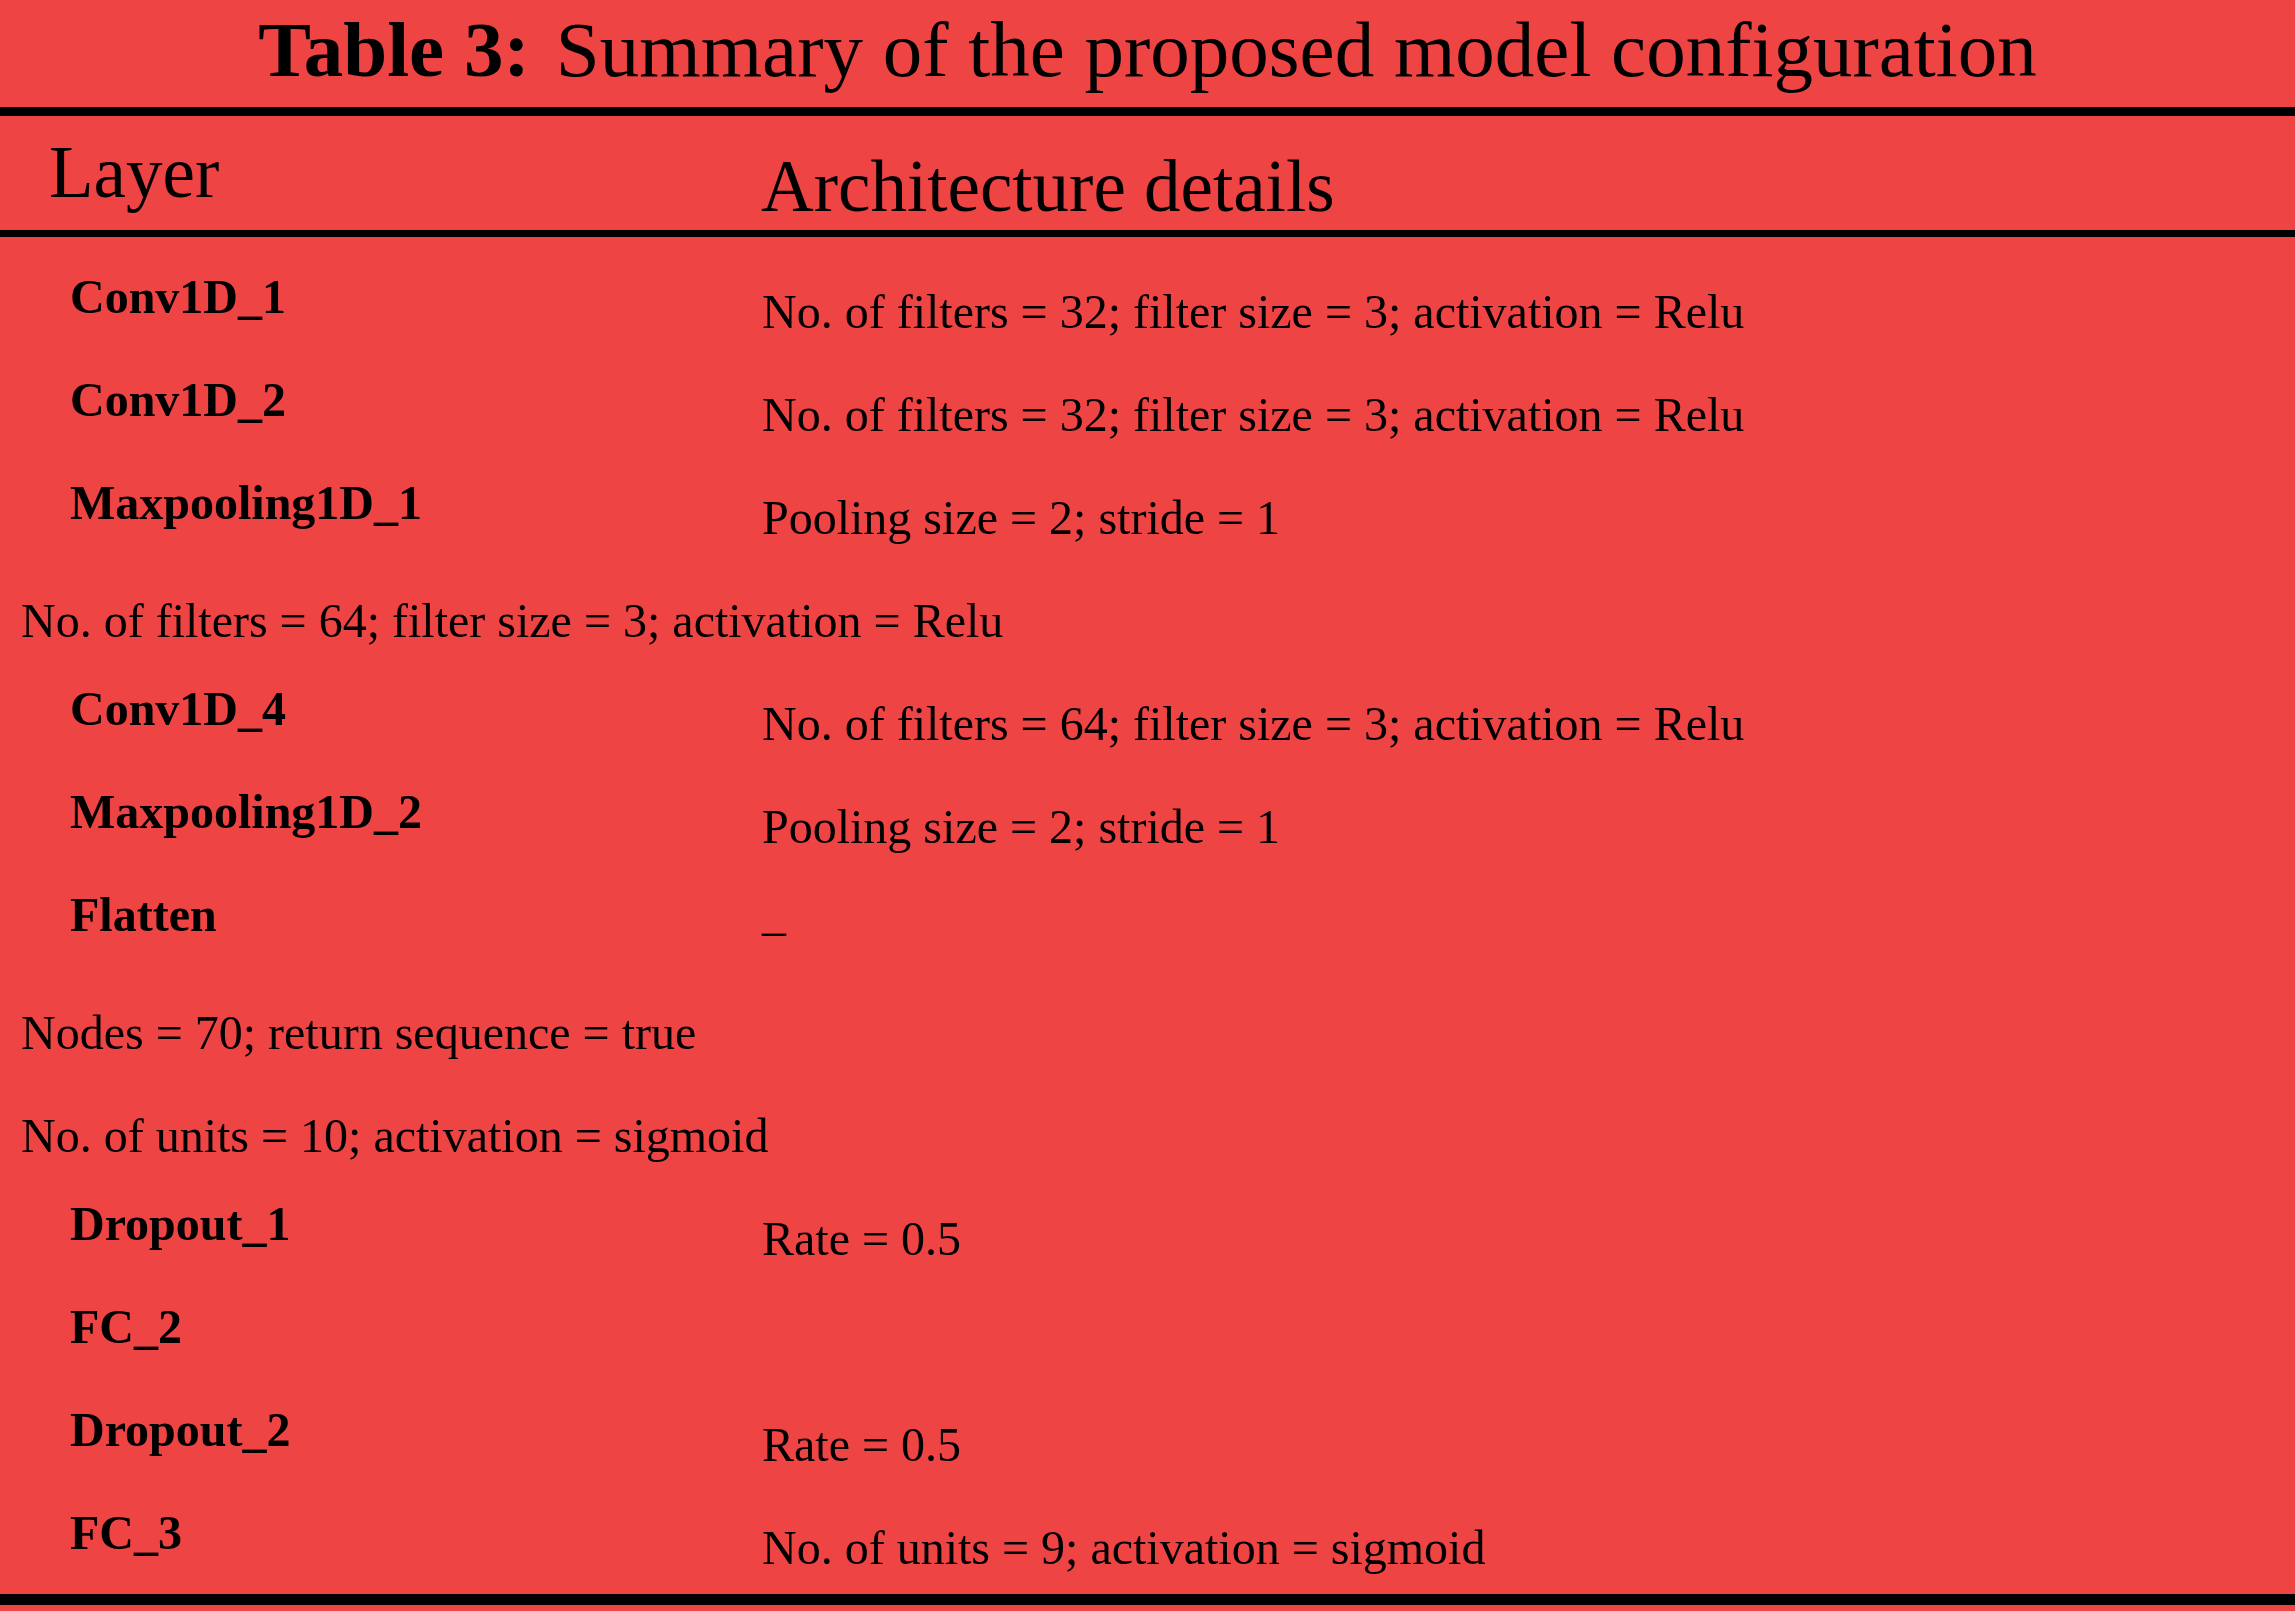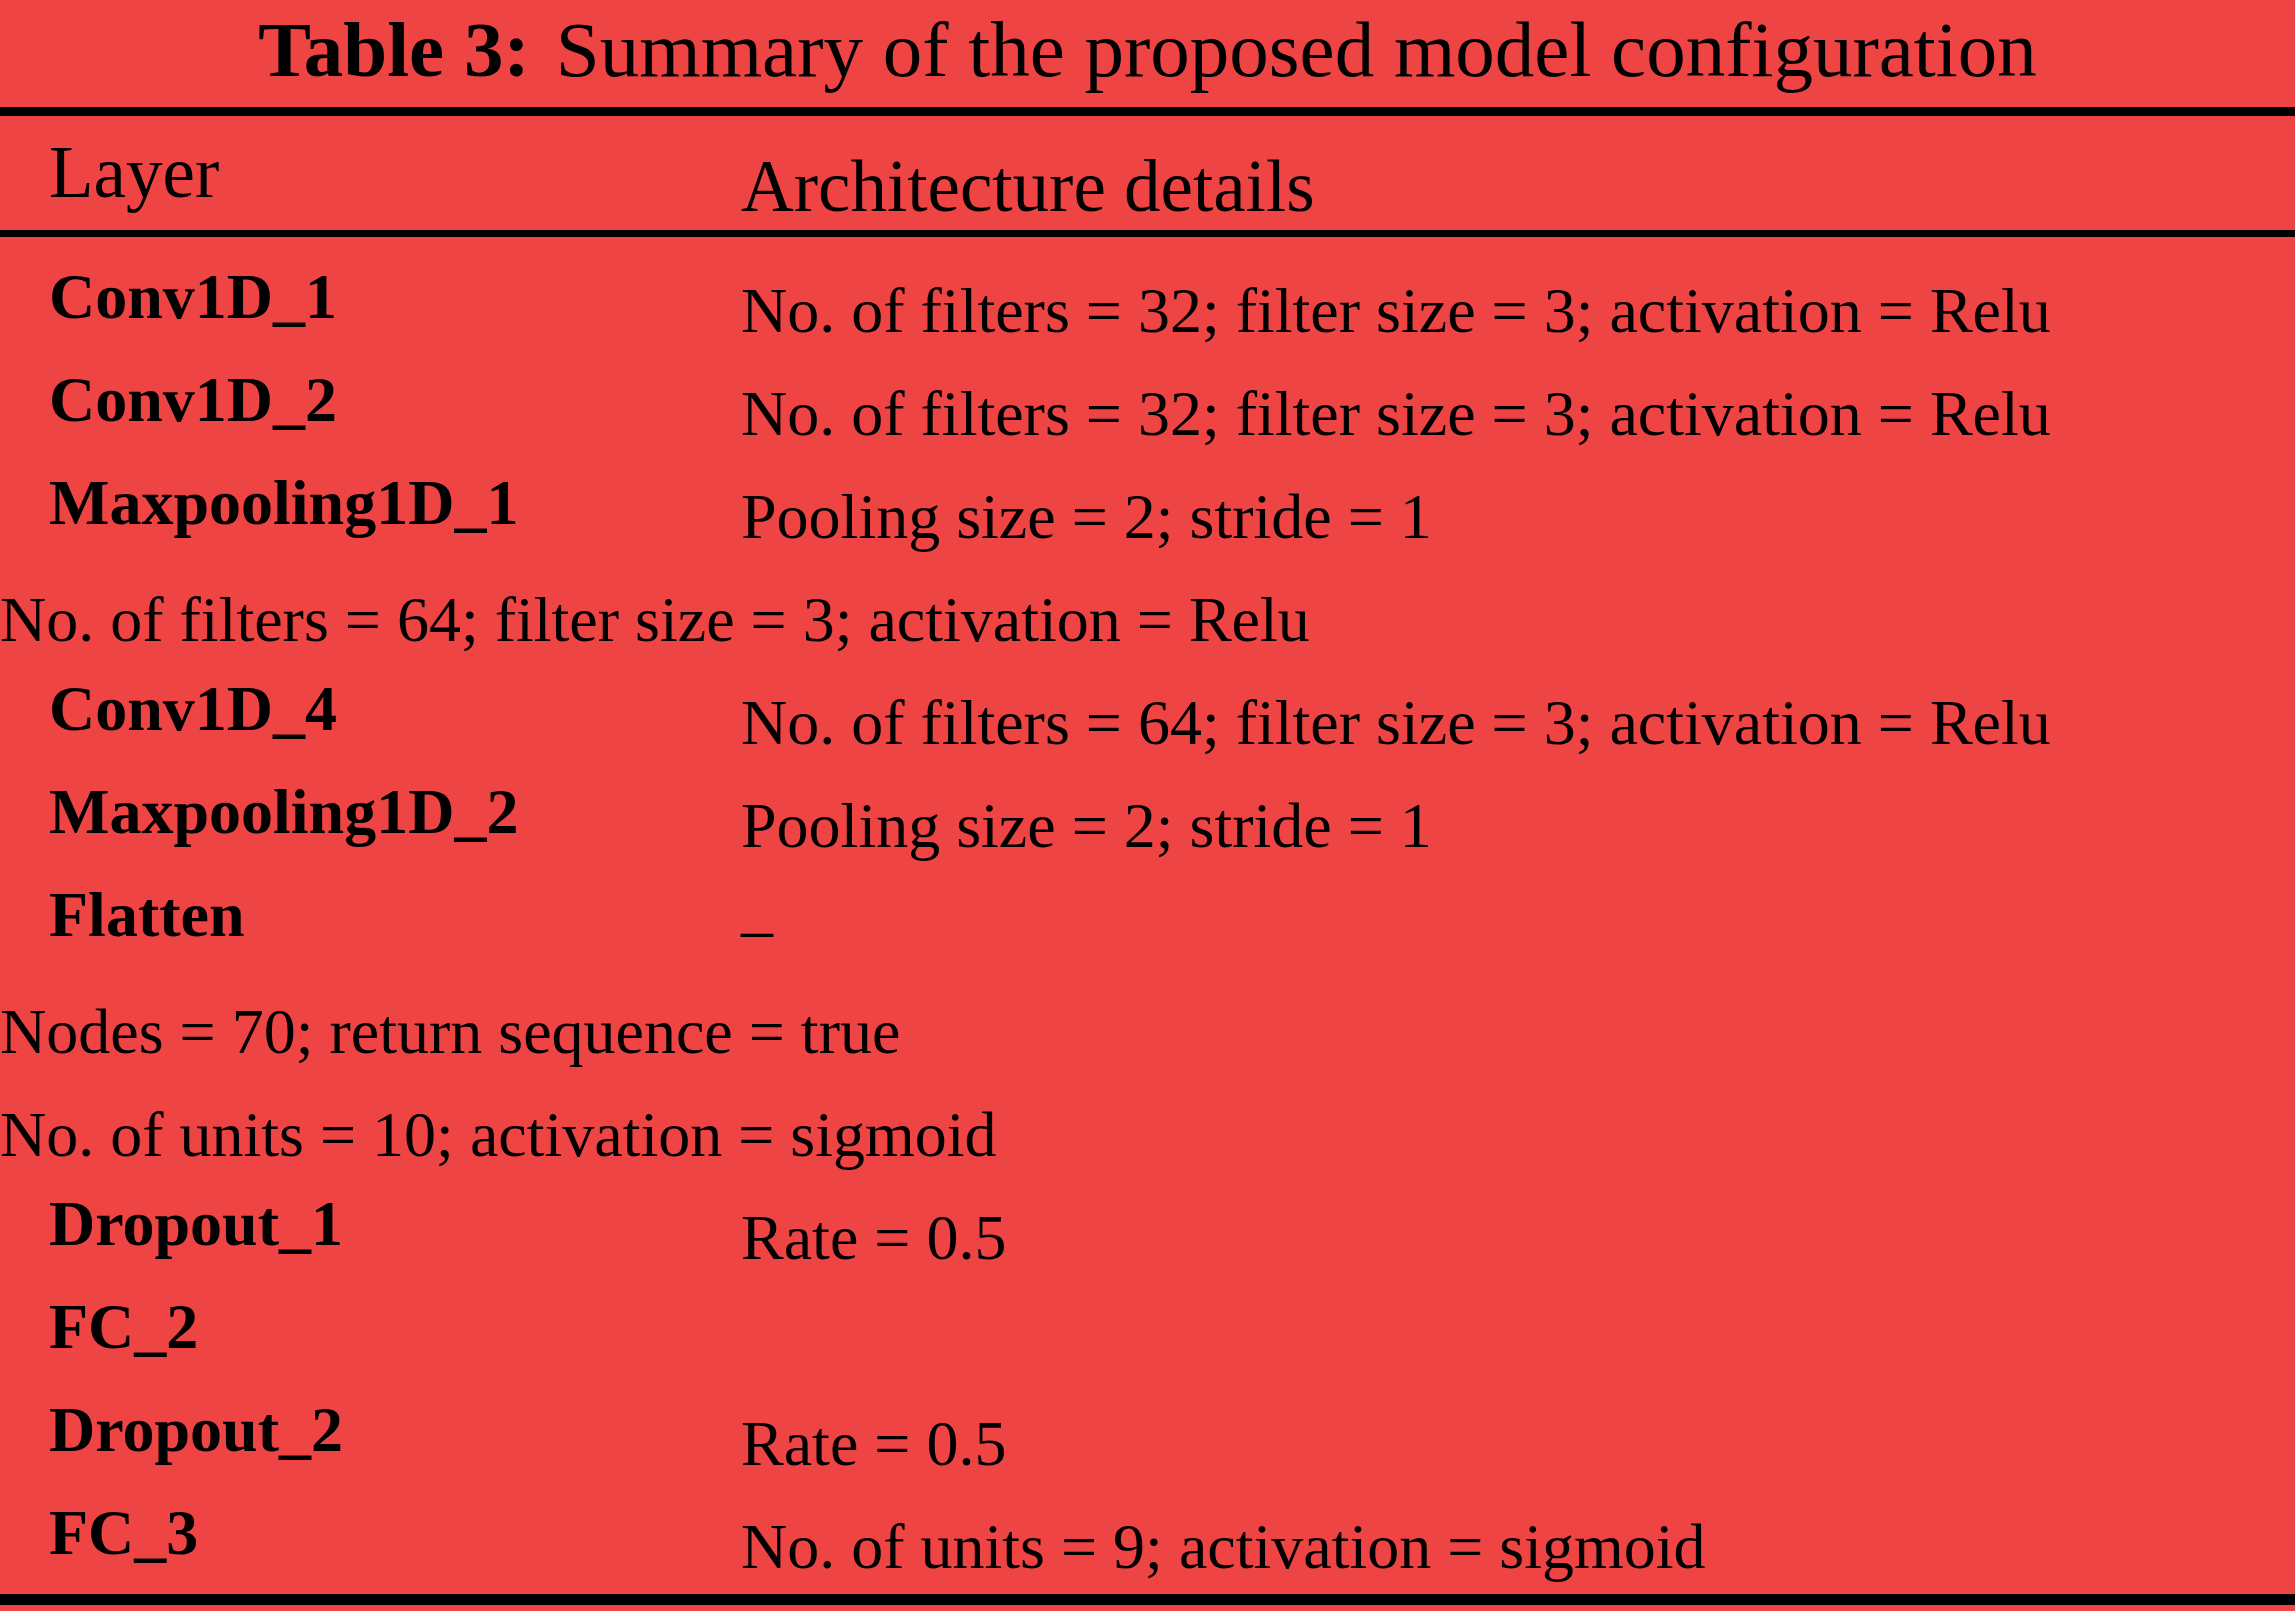--- a/index.html
+++ b/index.html
@@ -42,32 +42,34 @@
 
   .header-row {
     position: absolute;
     top: 115px;
     left: 0;
     width: 100%;
     height: 115px;
     display: flex;
     align-items: center;
     font-size: 73px;
+    gap: 20px;
   }
   .rows {
     position: absolute;
     top: 245px;
     left: 0;
     width: 100%;
   }
   .data-row {
     height: 103px;
     display: flex;
     align-items: center;
-    font-size: 64px;
+    font-size: 48px;
+    padding-left: 21px;
   }
   .cell {
     white-space: nowrap;
   }
   .c1 {
     flex: none;
     width: 692px;
     padding-left: 49px;
   }
   .c2 {

